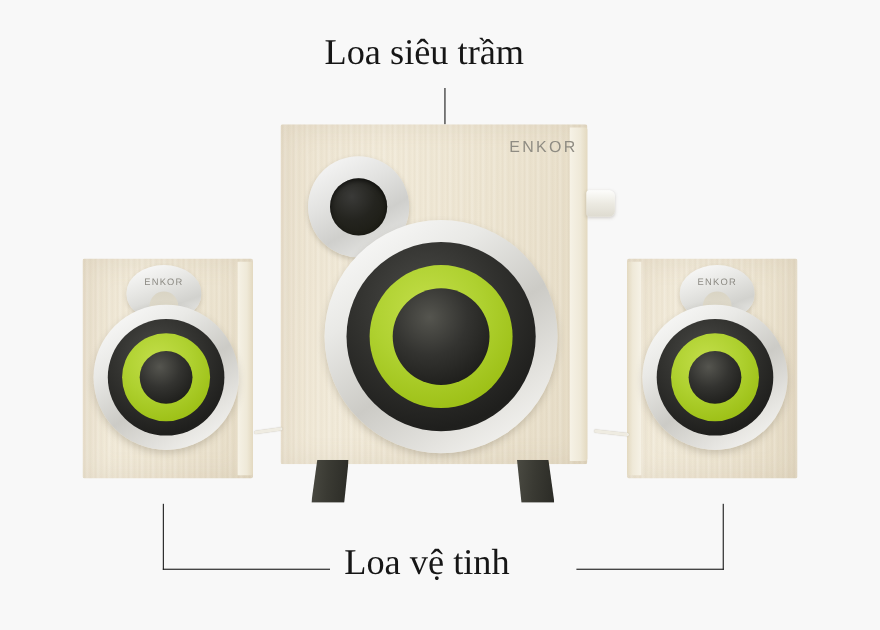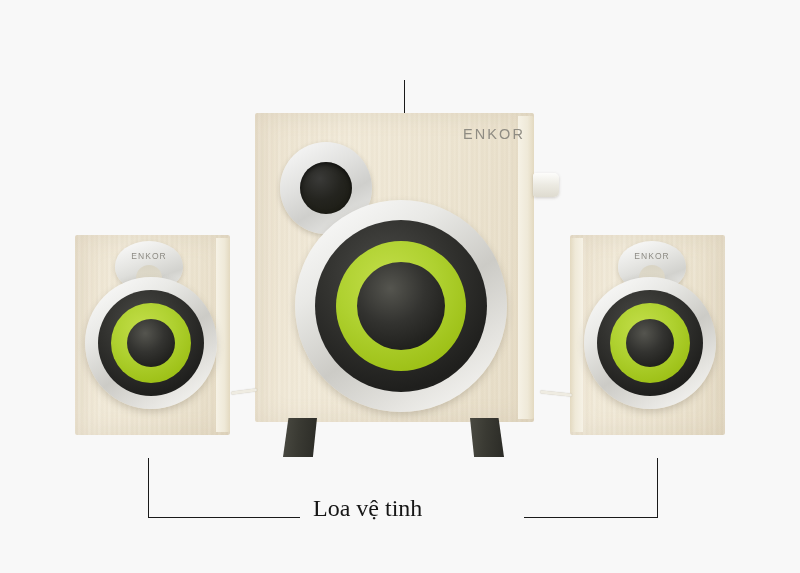--- a/index.html
+++ b/index.html
@@ -32,21 +32,21 @@
     line-height: 1;
   }
   #label-sub {
     left: 295px;
     top: 32px;
     font-size: 33px;
   }
   #label-sat {
     left: 313px;
     top: 496px;
-    font-size: 24px;
+    font-size: 33px;
   }
 
   
   .leader {
     position: absolute;
     background: #1a1a1a;
   }
   .leader-v { width: 1.4px; }
   .leader-h { height: 1.4px; }
 
@@ -278,20 +278,21 @@
     height: 3px;
     border-radius: 2px;
     transform: rotate(6deg);
   }
 </style>
 </head>
 <body>
 
 <div id="stage">
 
+  <div id="label-sub" class="callout-label">Loa siêu trầm</div>
   <div id="leader-sub-v" class="leader leader-v"></div>
 
   <div id="subwoofer-unit">
     <div id="sub-cabinet" class="cabinet"></div>
     <div id="sub-cabinet-side" class="cabinet-side"></div>
 
     <div id="sub-brand">ENKOR</div>
 
     <div id="sub-port">
       <div id="sub-port-hole"></div>

